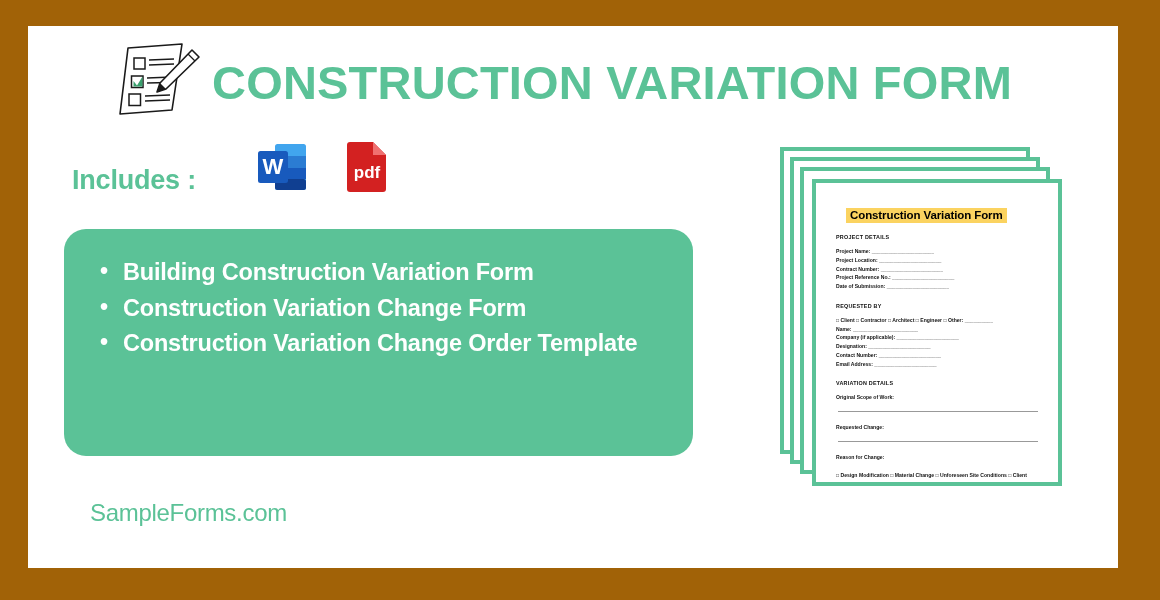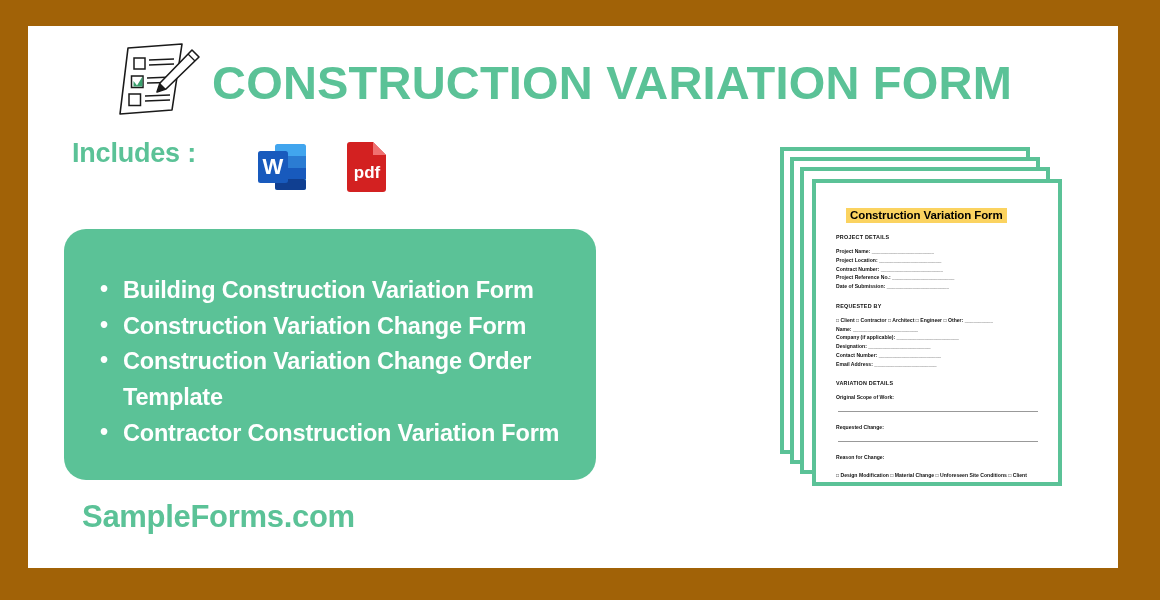--- a/index.html
+++ b/index.html
@@ -35,38 +35,38 @@
     letter-spacing: 0.2px;
     white-space: nowrap;
     line-height: 1;
     margin-left: 4px;
   }
 
   
   #includes-row {
     position: absolute;
     left: 44px; top: 112px;
-    display: flex; align-items: flex-start; gap: 58px;
+    display: flex; align-items: flex-end; gap: 58px;
   }
   #includes-label {
     font-size: 27px; font-weight: bold; color: #5bc297;
     letter-spacing: -0.2px;
   }
   #filetype-icons { display: flex; align-items: center; gap: 26px; }
   .file-icon { width: 58px; height: 58px; display: block; }
 
   
   #bullet-panel {
     position: absolute;
     left: 36px; top: 203px;
-    width: 532px;
+    width: 629px;
     min-height: 227px;
     background: #5bc297;
     border-radius: 22px;
-    padding: 44px 26px 28px 30px;
+    padding: 26px 26px 28px 30px;
   }
   #bullet-list { list-style: none; }
   .bullet-item {
     position: relative;
     color: #ffffff;
     font-size: 23.5px;
     font-weight: bold;
     line-height: 1.52;
     padding-left: 29px;
     letter-spacing: -0.2px;
@@ -74,23 +74,23 @@
   .bullet-item::before {
     content: "\2022";
     position: absolute;
     left: 6px; top: -1px;
     font-size: 23px;
   }
 
   
   #brand {
     position: absolute;
-    left: 54px; top: 473px;
-    font-size: 31px;
-    font-weight: bold;
+    left: 62px; top: 473px;
+    font-size: 24px;
+    font-weight: normal;
     color: #5bc297;
     letter-spacing: -0.3px;
   }
 
   
   #doc-stack {
     position: absolute;
     left: 752px; top: 121px;
     width: 310px; height: 380px;
   }
@@ -206,21 +206,20 @@
           </svg>
         </span>
       </span>
     </div>
 
     <div id="bullet-panel">
       <ul id="bullet-list">
         <li class="bullet-item">Building Construction Variation Form</li>
         <li class="bullet-item">Construction Variation Change Form</li>
         <li class="bullet-item">Construction Variation Change Order Template</li>
-        <li class="bullet-item">Contractor Construction Variation Form</li>
       </ul>
     </div>
 
     <div id="brand">SampleForms.com</div>
 
     <div id="doc-stack">
       <div class="doc-sheet s1"></div>
       <div class="doc-sheet s2"></div>
       <div class="doc-sheet s3"></div>
       <div class="doc-sheet s4">

